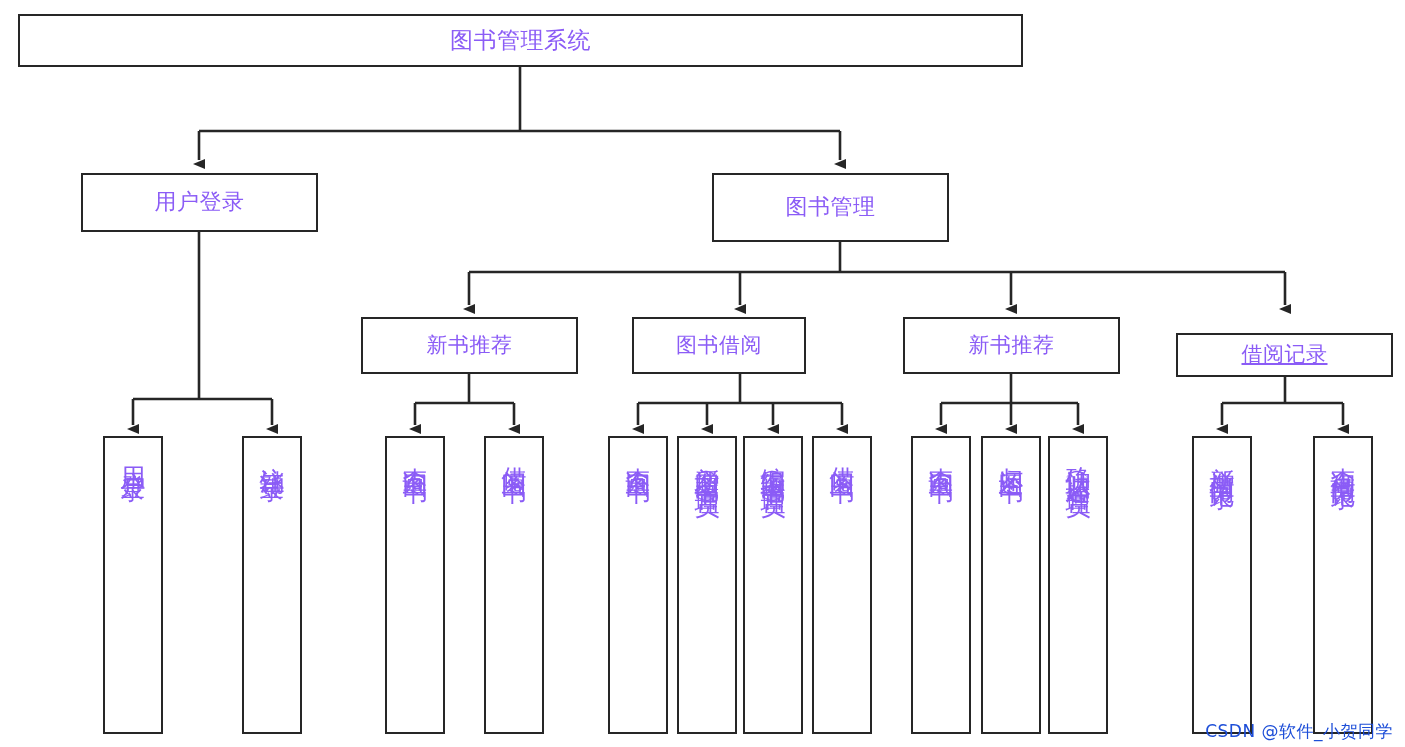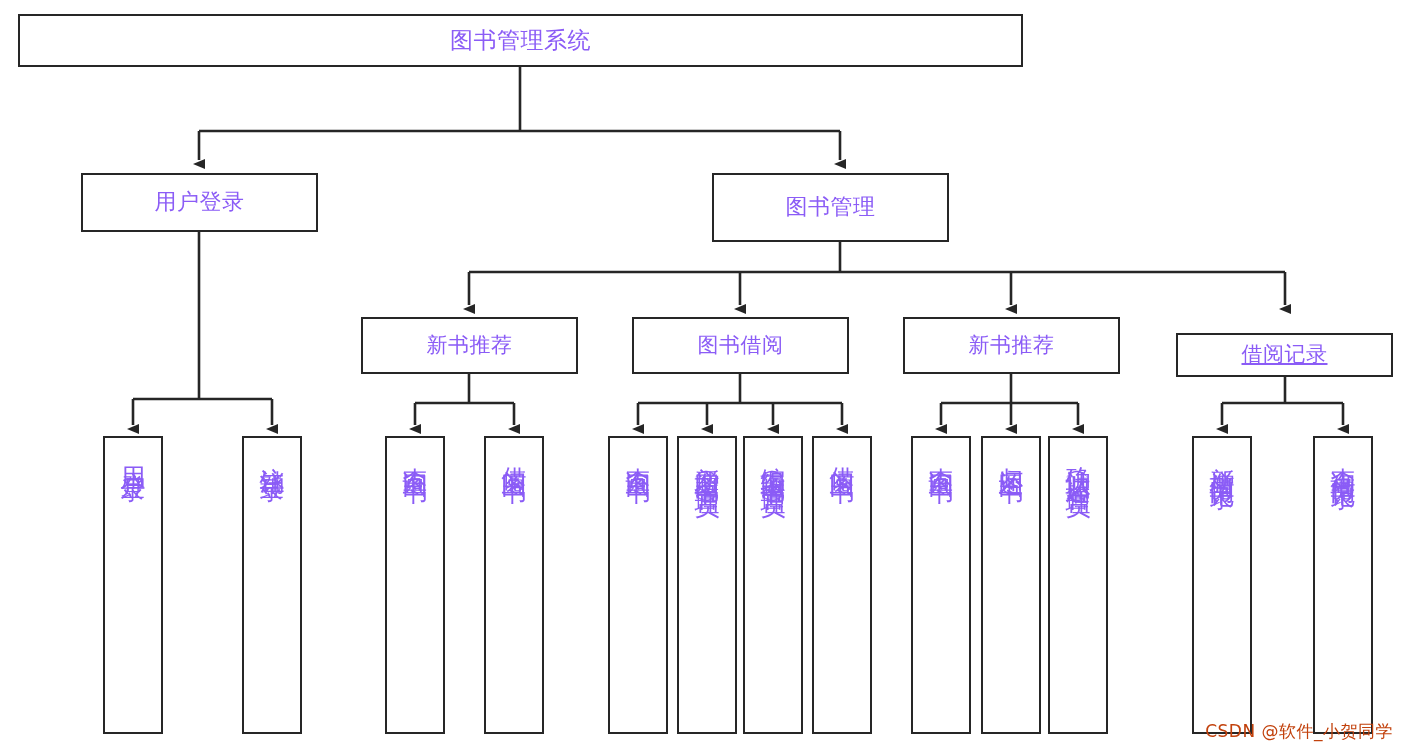--- a/index.html
+++ b/index.html
@@ -60,21 +60,21 @@
     line-height:1.0;
     letter-spacing:4px;
     white-space:nowrap;
   }
   
   #watermark{
     position:absolute;
     right:12px;
     bottom:4px;
     font-size:17px;
-    color:#c2410c;
+    color:#1d4ed8;
     letter-spacing:0.5px;
     z-index:5;
     white-space:nowrap;
     font-family:"DejaVu Sans","Liberation Sans",sans-serif;
   }
 </style>
 </head>
 <body>
 
 <div id="canvas">
@@ -138,21 +138,21 @@
   </div>
 
   <div class="node lvl1" style="left:712px; top:173px; width:237px; height:69px;">
     <span class="label">图书管理</span>
   </div>
 
   <div class="node lvl2" style="left:361px; top:317px; width:217px; height:57px;">
     <span class="label">新书推荐</span>
   </div>
 
-  <div class="node lvl2" style="left:632px; top:317px; width:217px; height:57px;">
+  <div class="node lvl2" style="left:632px; top:317px; width:174px; height:57px;">
     <span class="label">图书借阅</span>
   </div>
 
   <div class="node lvl2" style="left:903px; top:317px; width:217px; height:57px;">
     <span class="label">新书推荐</span>
   </div>
 
   <div class="node lvl2" style="left:1176px; top:333px; width:217px; height:44px;text-decoration:underline;">
     <span class="label">借阅记录</span>
   </div>

